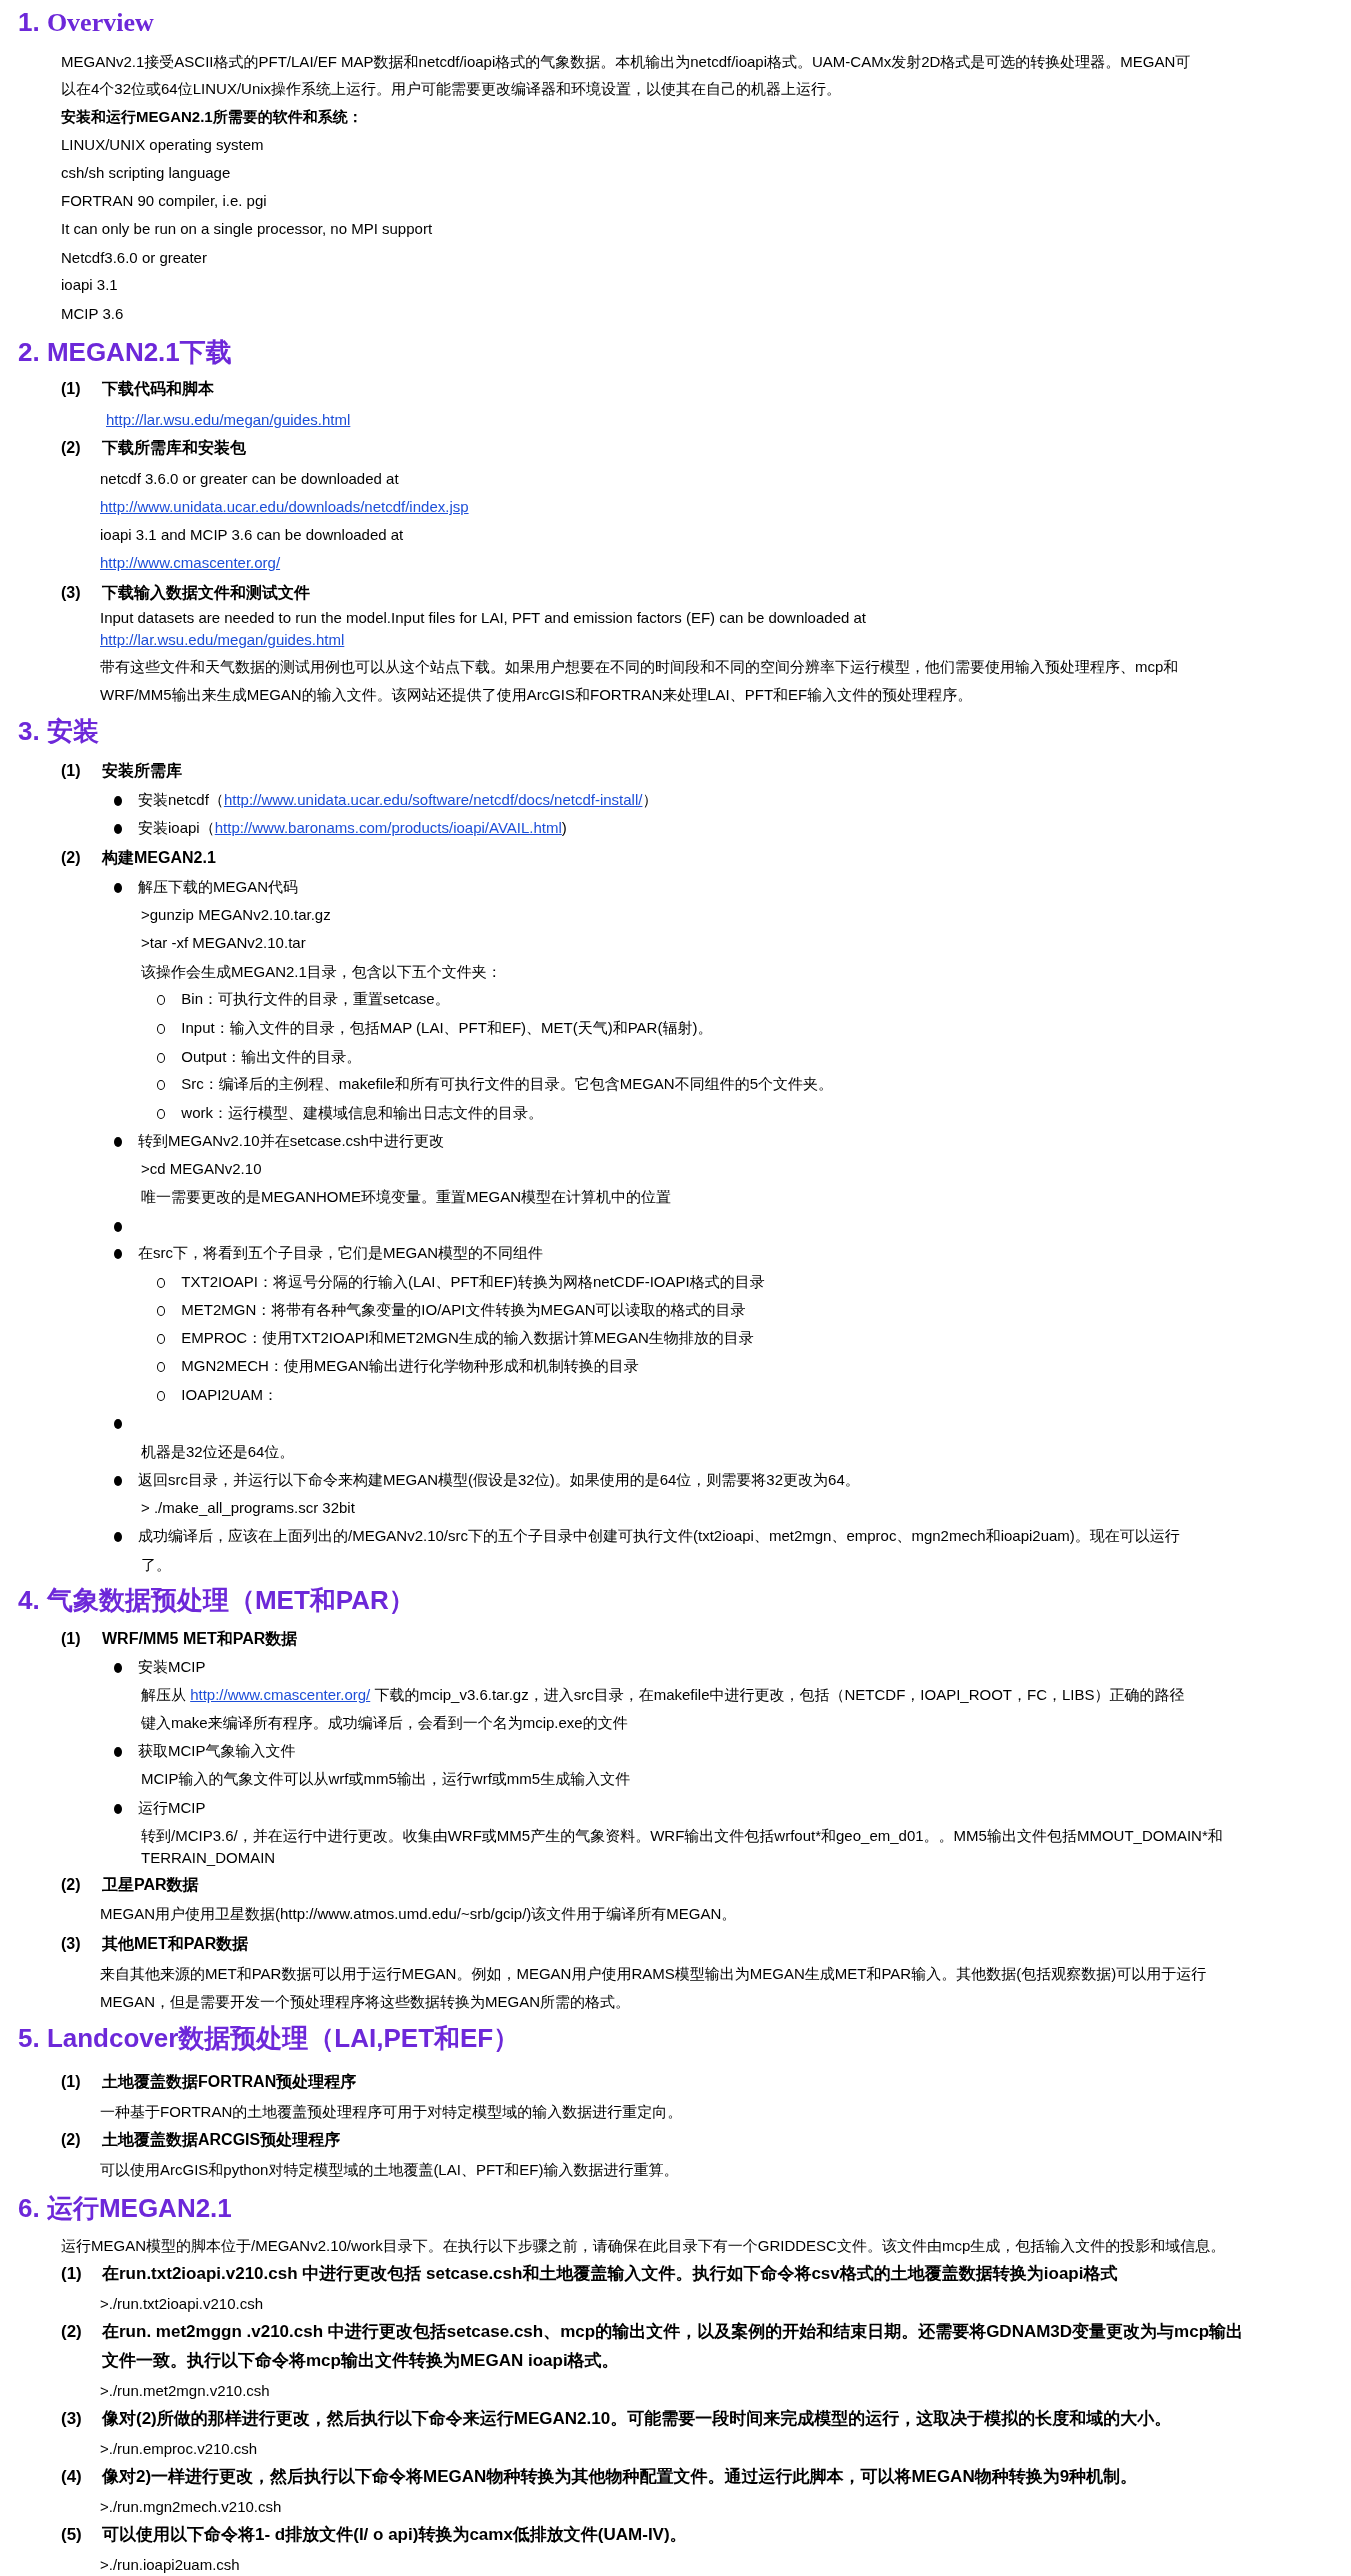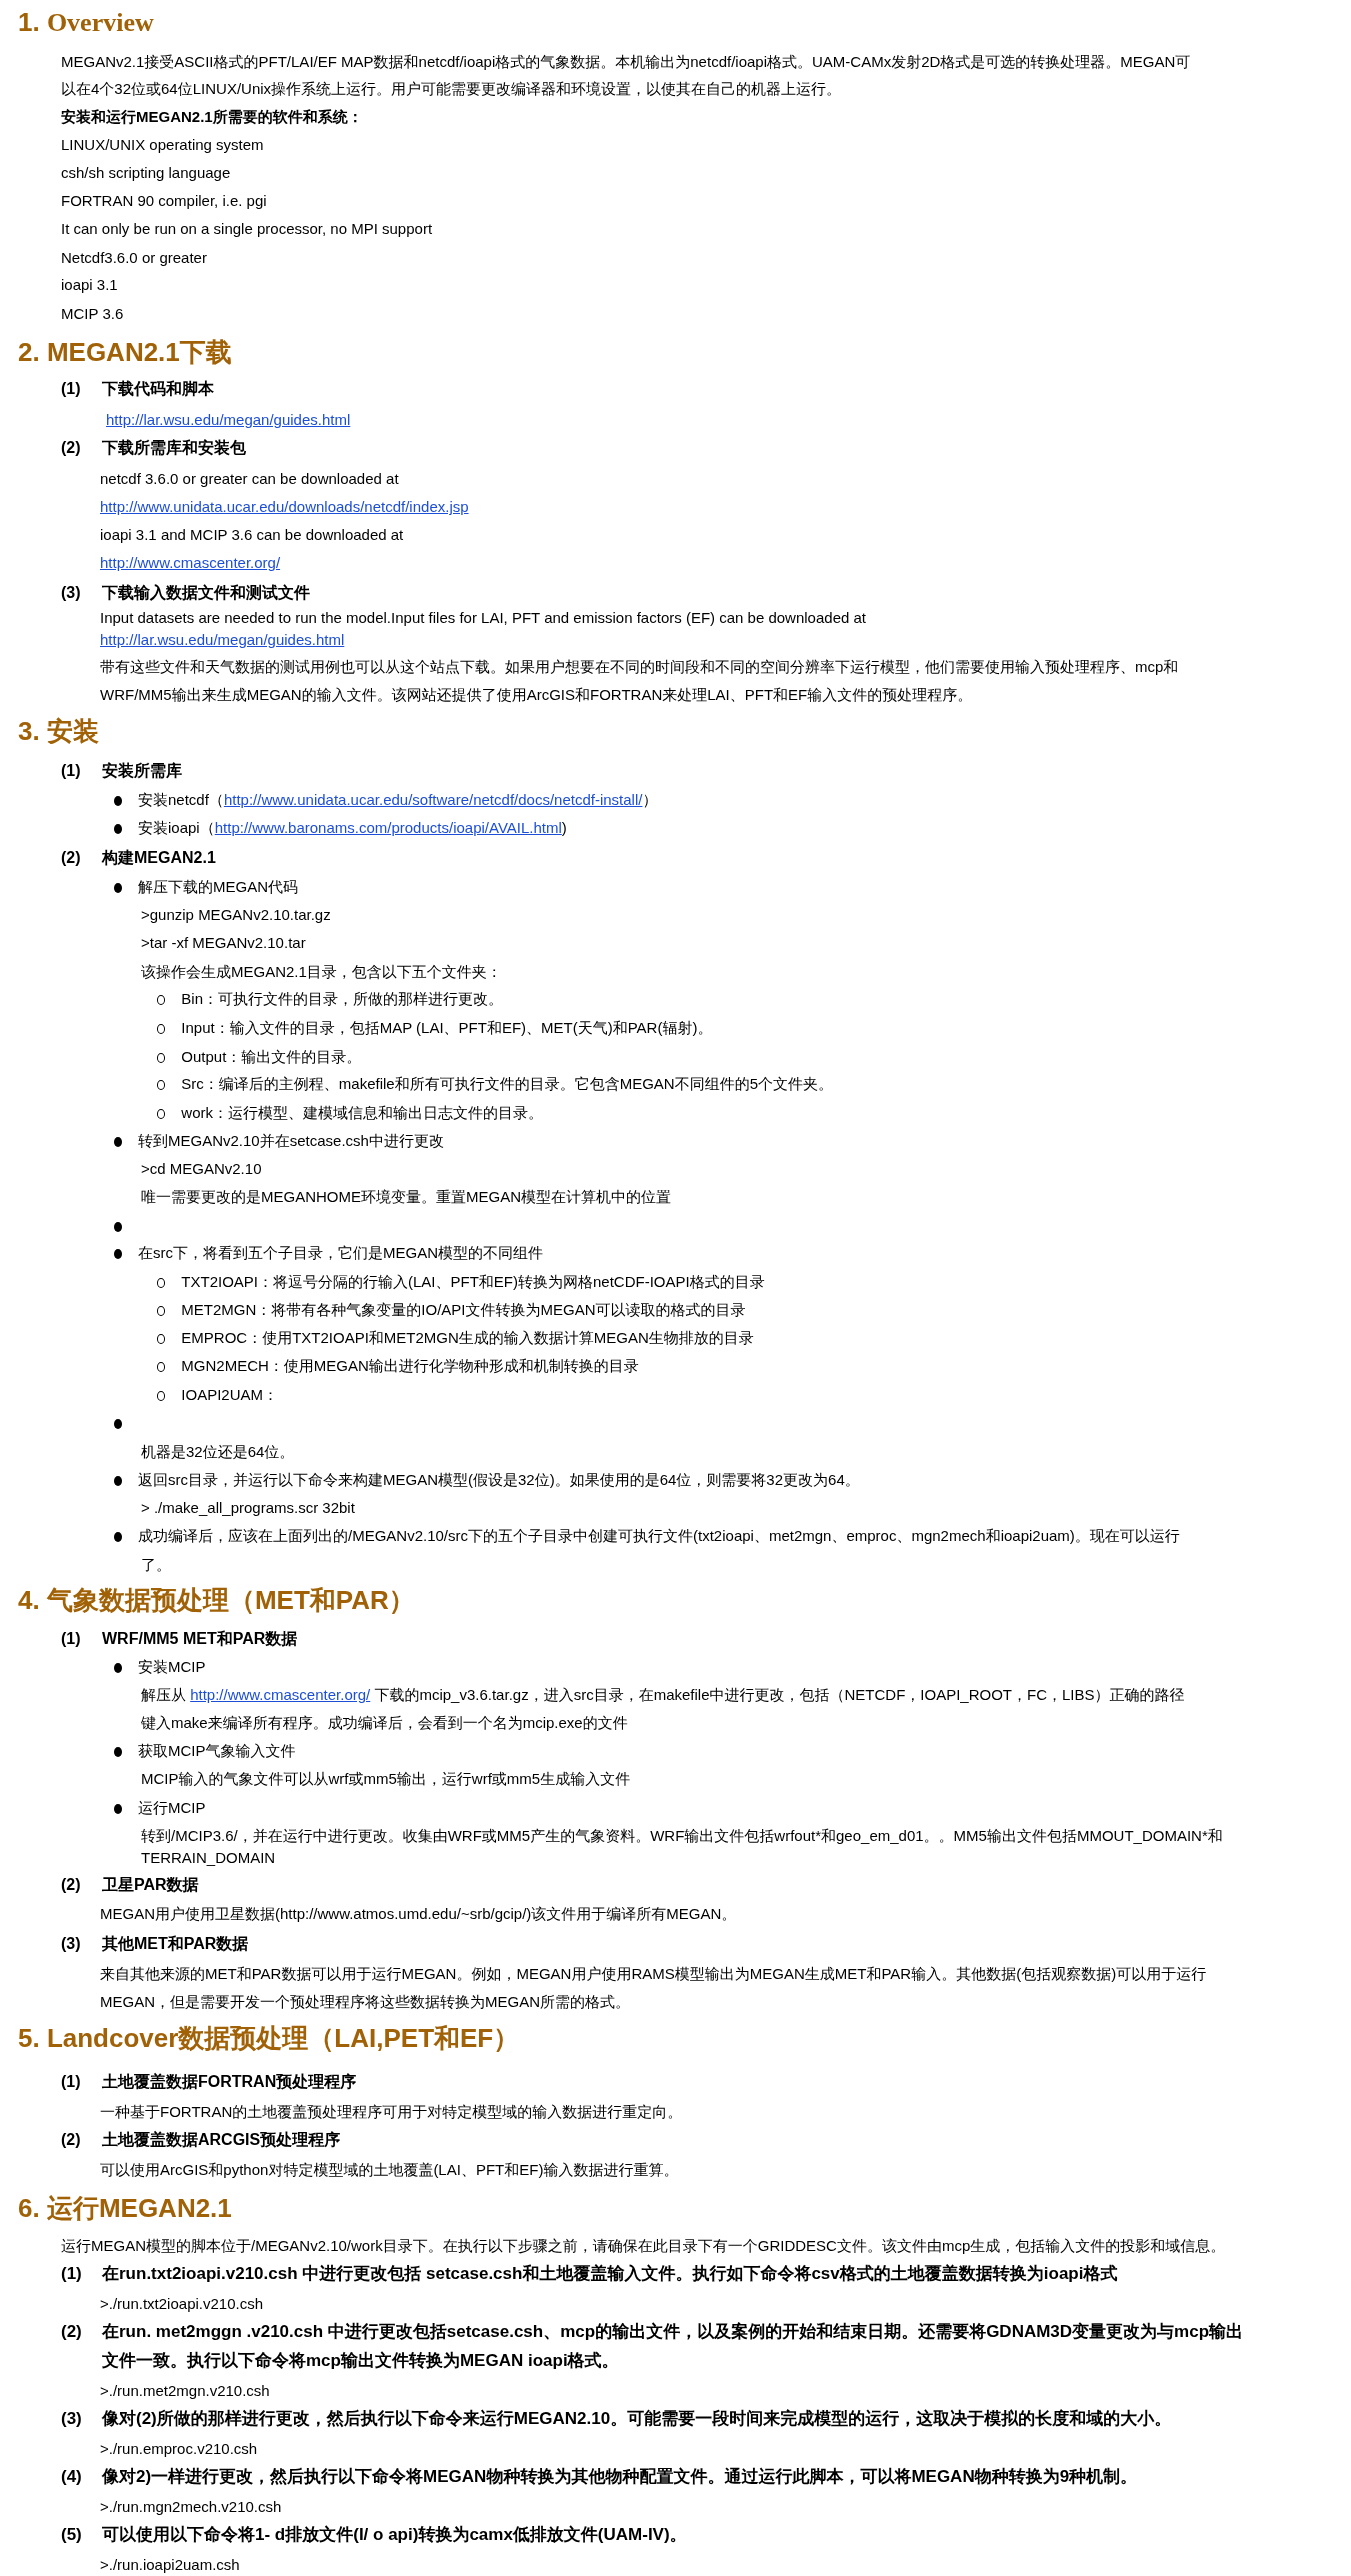--- a/index.html
+++ b/index.html
@@ -9,21 +9,21 @@
     position: relative;
     overflow: hidden;
     font-family: "Liberation Sans", "DejaVu Sans", sans-serif;
     color: #000000;
     font-size: 15px;
   }
   .doc { position: absolute; left: 0; top: 0; width: 1352px; }
   .h1 {
     position: absolute;
     left: 18px;
-    color: #a16207;
+    color: #6d28d9;
     font-weight: bold;
     font-size: 26px;
     white-space: nowrap;
   }
   .h1 .num { font-family: "Liberation Sans", sans-serif; margin-right: 7.2px; }
   .h1.serif .title { font-family: "Liberation Serif", serif; }
   .line {
     position: absolute;
     white-space: nowrap;
     font-size: 15px;
@@ -109,21 +109,21 @@
   </div>
   <div class="h2" style="left:61px; top:847px;">
     <span class="idx">(2)</span><span>构建MEGAN2.1</span>
   </div>
   <div class="bullet" style="left:114px; top:877px;">
     <span class="dot"></span><span>解压下载的MEGAN代码</span>
   </div>
   <div class="line" style="left:141px; top:905px;">&gt;gunzip MEGANv2.10.tar.gz</div>
   <div class="line" style="left:141px; top:933px;">&gt;tar -xf MEGANv2.10.tar</div>
   <div class="line" style="left:141px; top:962px;">该操作会生成MEGAN2.1目录，包含以下五个文件夹：</div>
-  <div class="sub" style="left:157px; top:989px;"><span class="circ"></span><span>Bin：可执行文件的目录，所做的那样进行更改。</span></div>
+  <div class="sub" style="left:157px; top:989px;"><span class="circ"></span><span>Bin：可执行文件的目录，重置setcase。</span></div>
   <div class="sub" style="left:157px; top:1018px;"><span class="circ"></span><span>Input：输入文件的目录，包括MAP (LAI、PFT和EF)、MET(天气)和PAR(辐射)。</span></div>
   <div class="sub" style="left:157px; top:1047px;"><span class="circ"></span><span>Output：输出文件的目录。</span></div>
   <div class="sub" style="left:157px; top:1074px;"><span class="circ"></span><span>Src：编译后的主例程、makefile和所有可执行文件的目录。它包含MEGAN不同组件的5个文件夹。</span></div>
   <div class="sub" style="left:157px; top:1103px;"><span class="circ"></span><span>work：运行模型、建模域信息和输出日志文件的目录。</span></div>
   <div class="bullet" style="left:114px; top:1131px;">
     <span class="dot"></span><span>转到MEGANv2.10并在setcase.csh中进行更改</span>
   </div>
   <div class="line" style="left:141px; top:1159px;">&gt;cd MEGANv2.10</div>
   <div class="line" style="left:141px; top:1187px;">唯一需要更改的是MEGANHOME环境变量。重置MEGAN模型在计算机中的位置</div>
   <div class="bullet" style="left:114px; top:1216px;">

